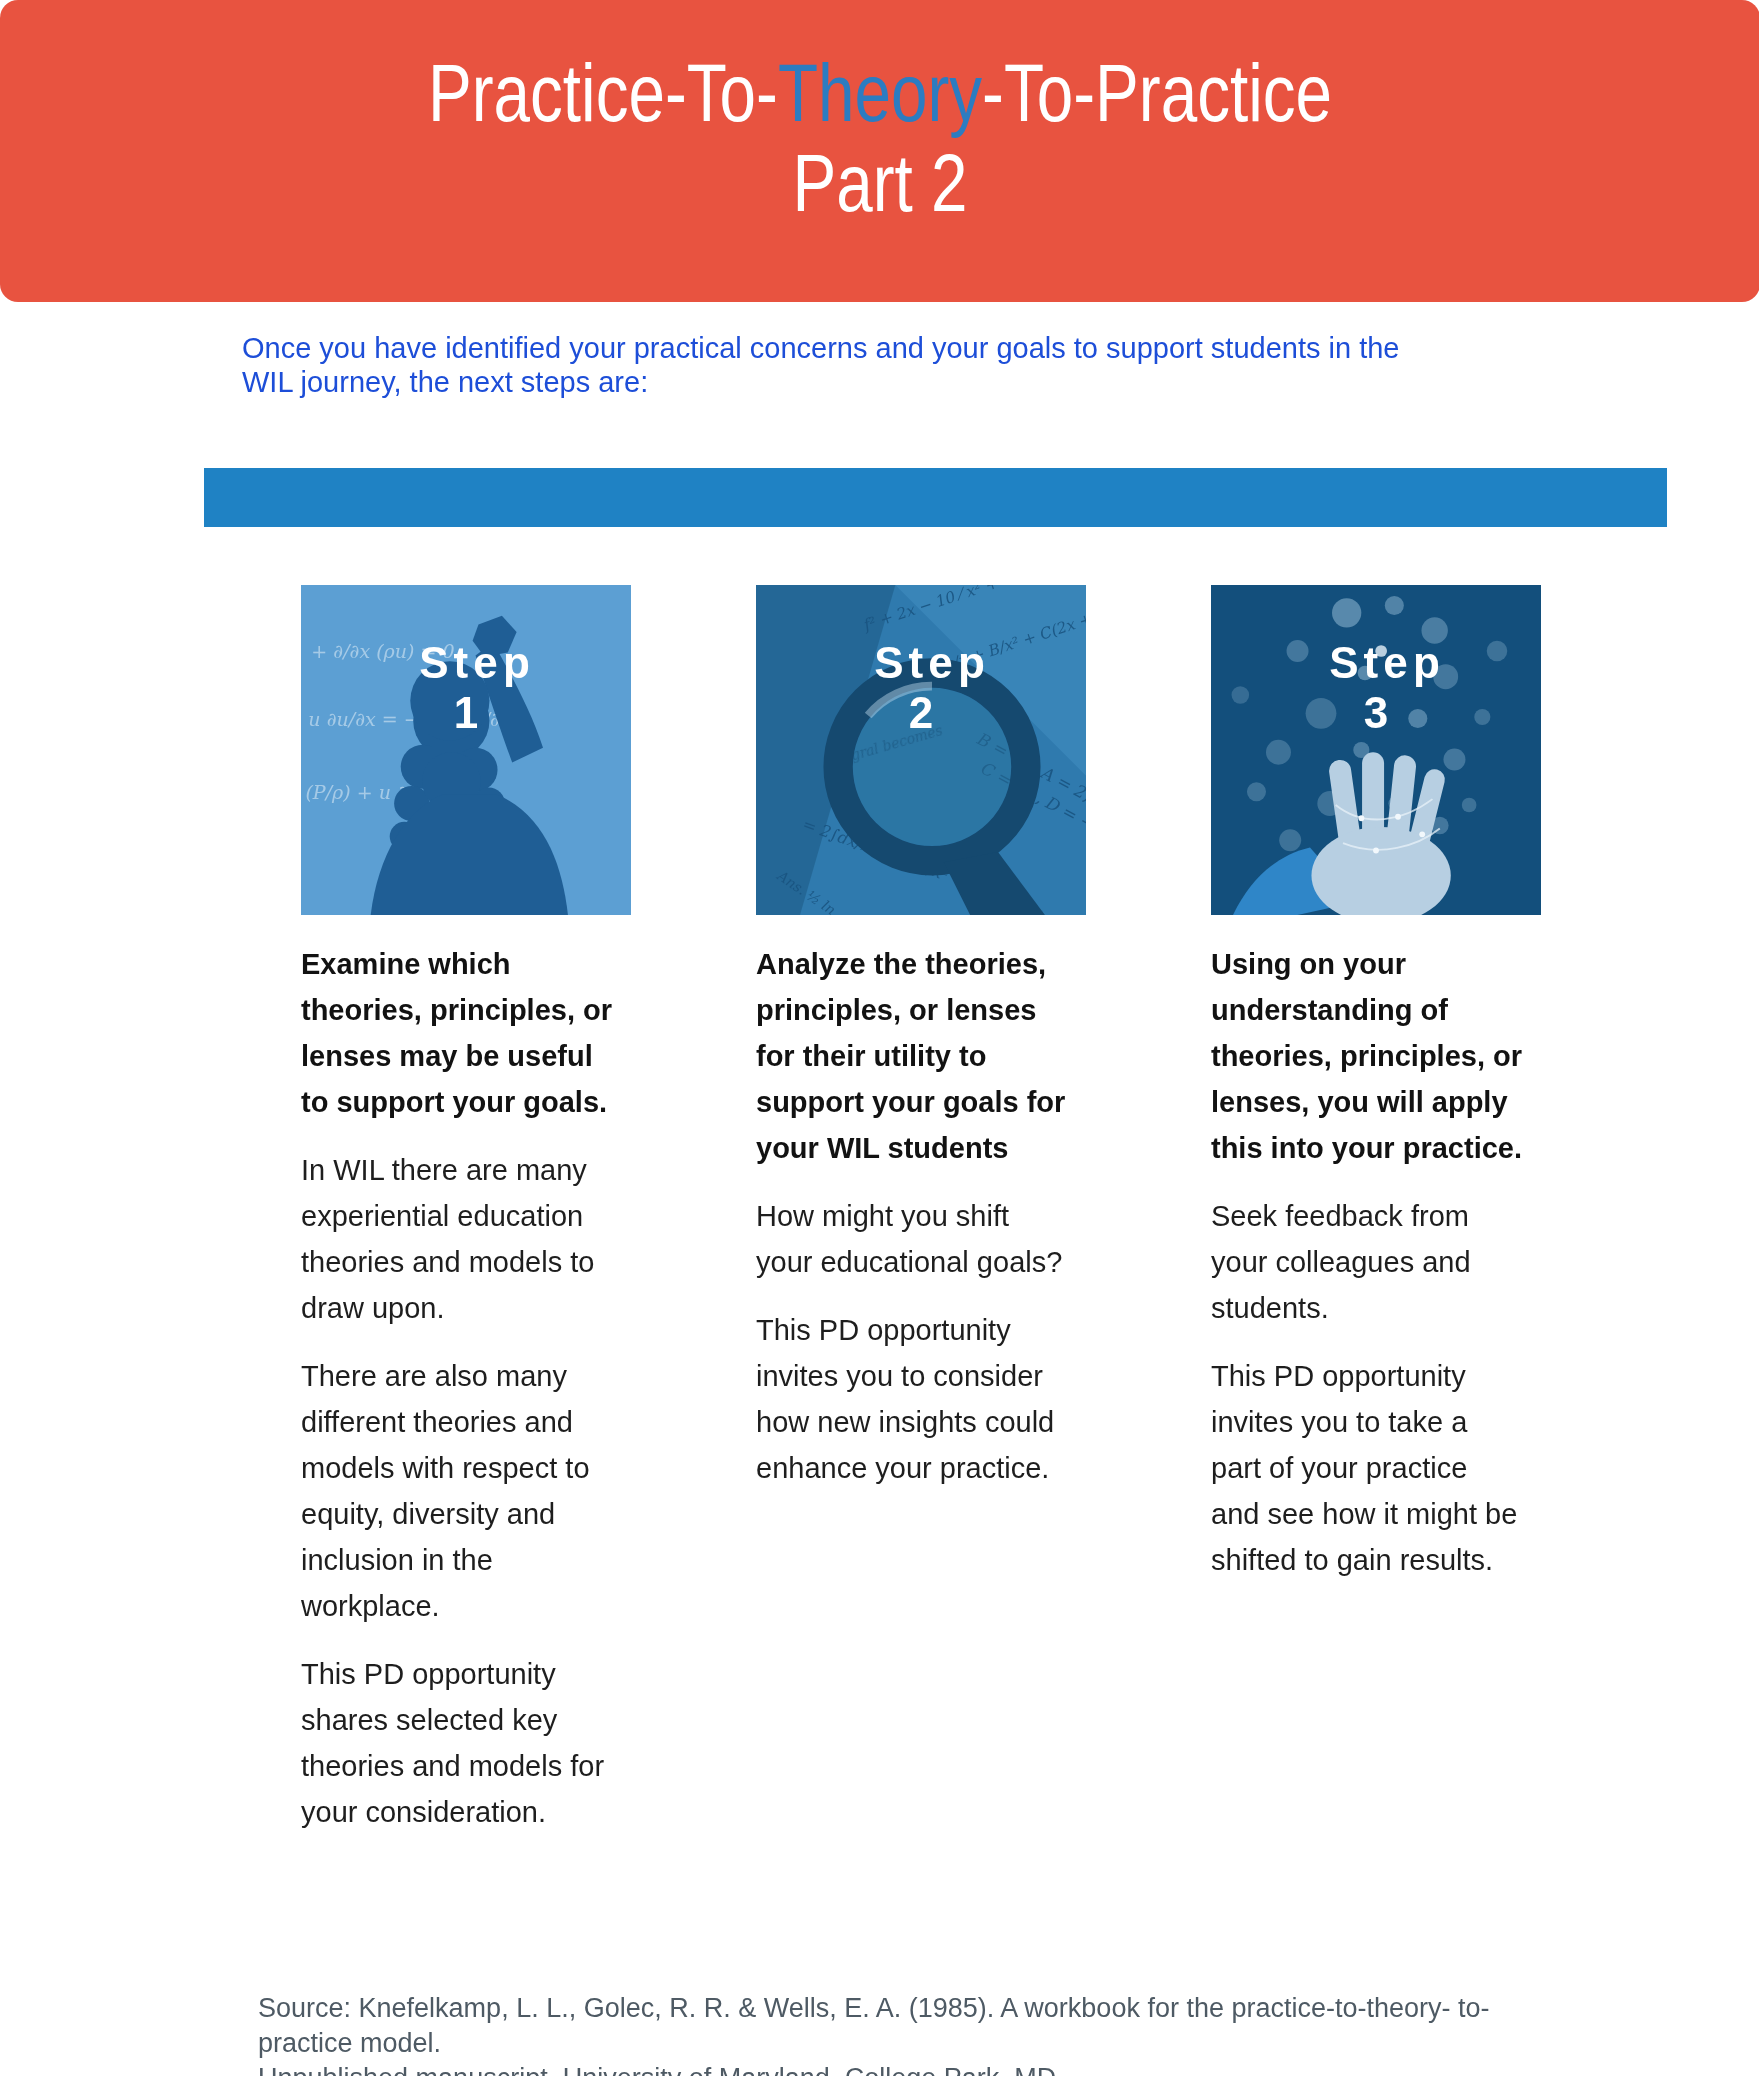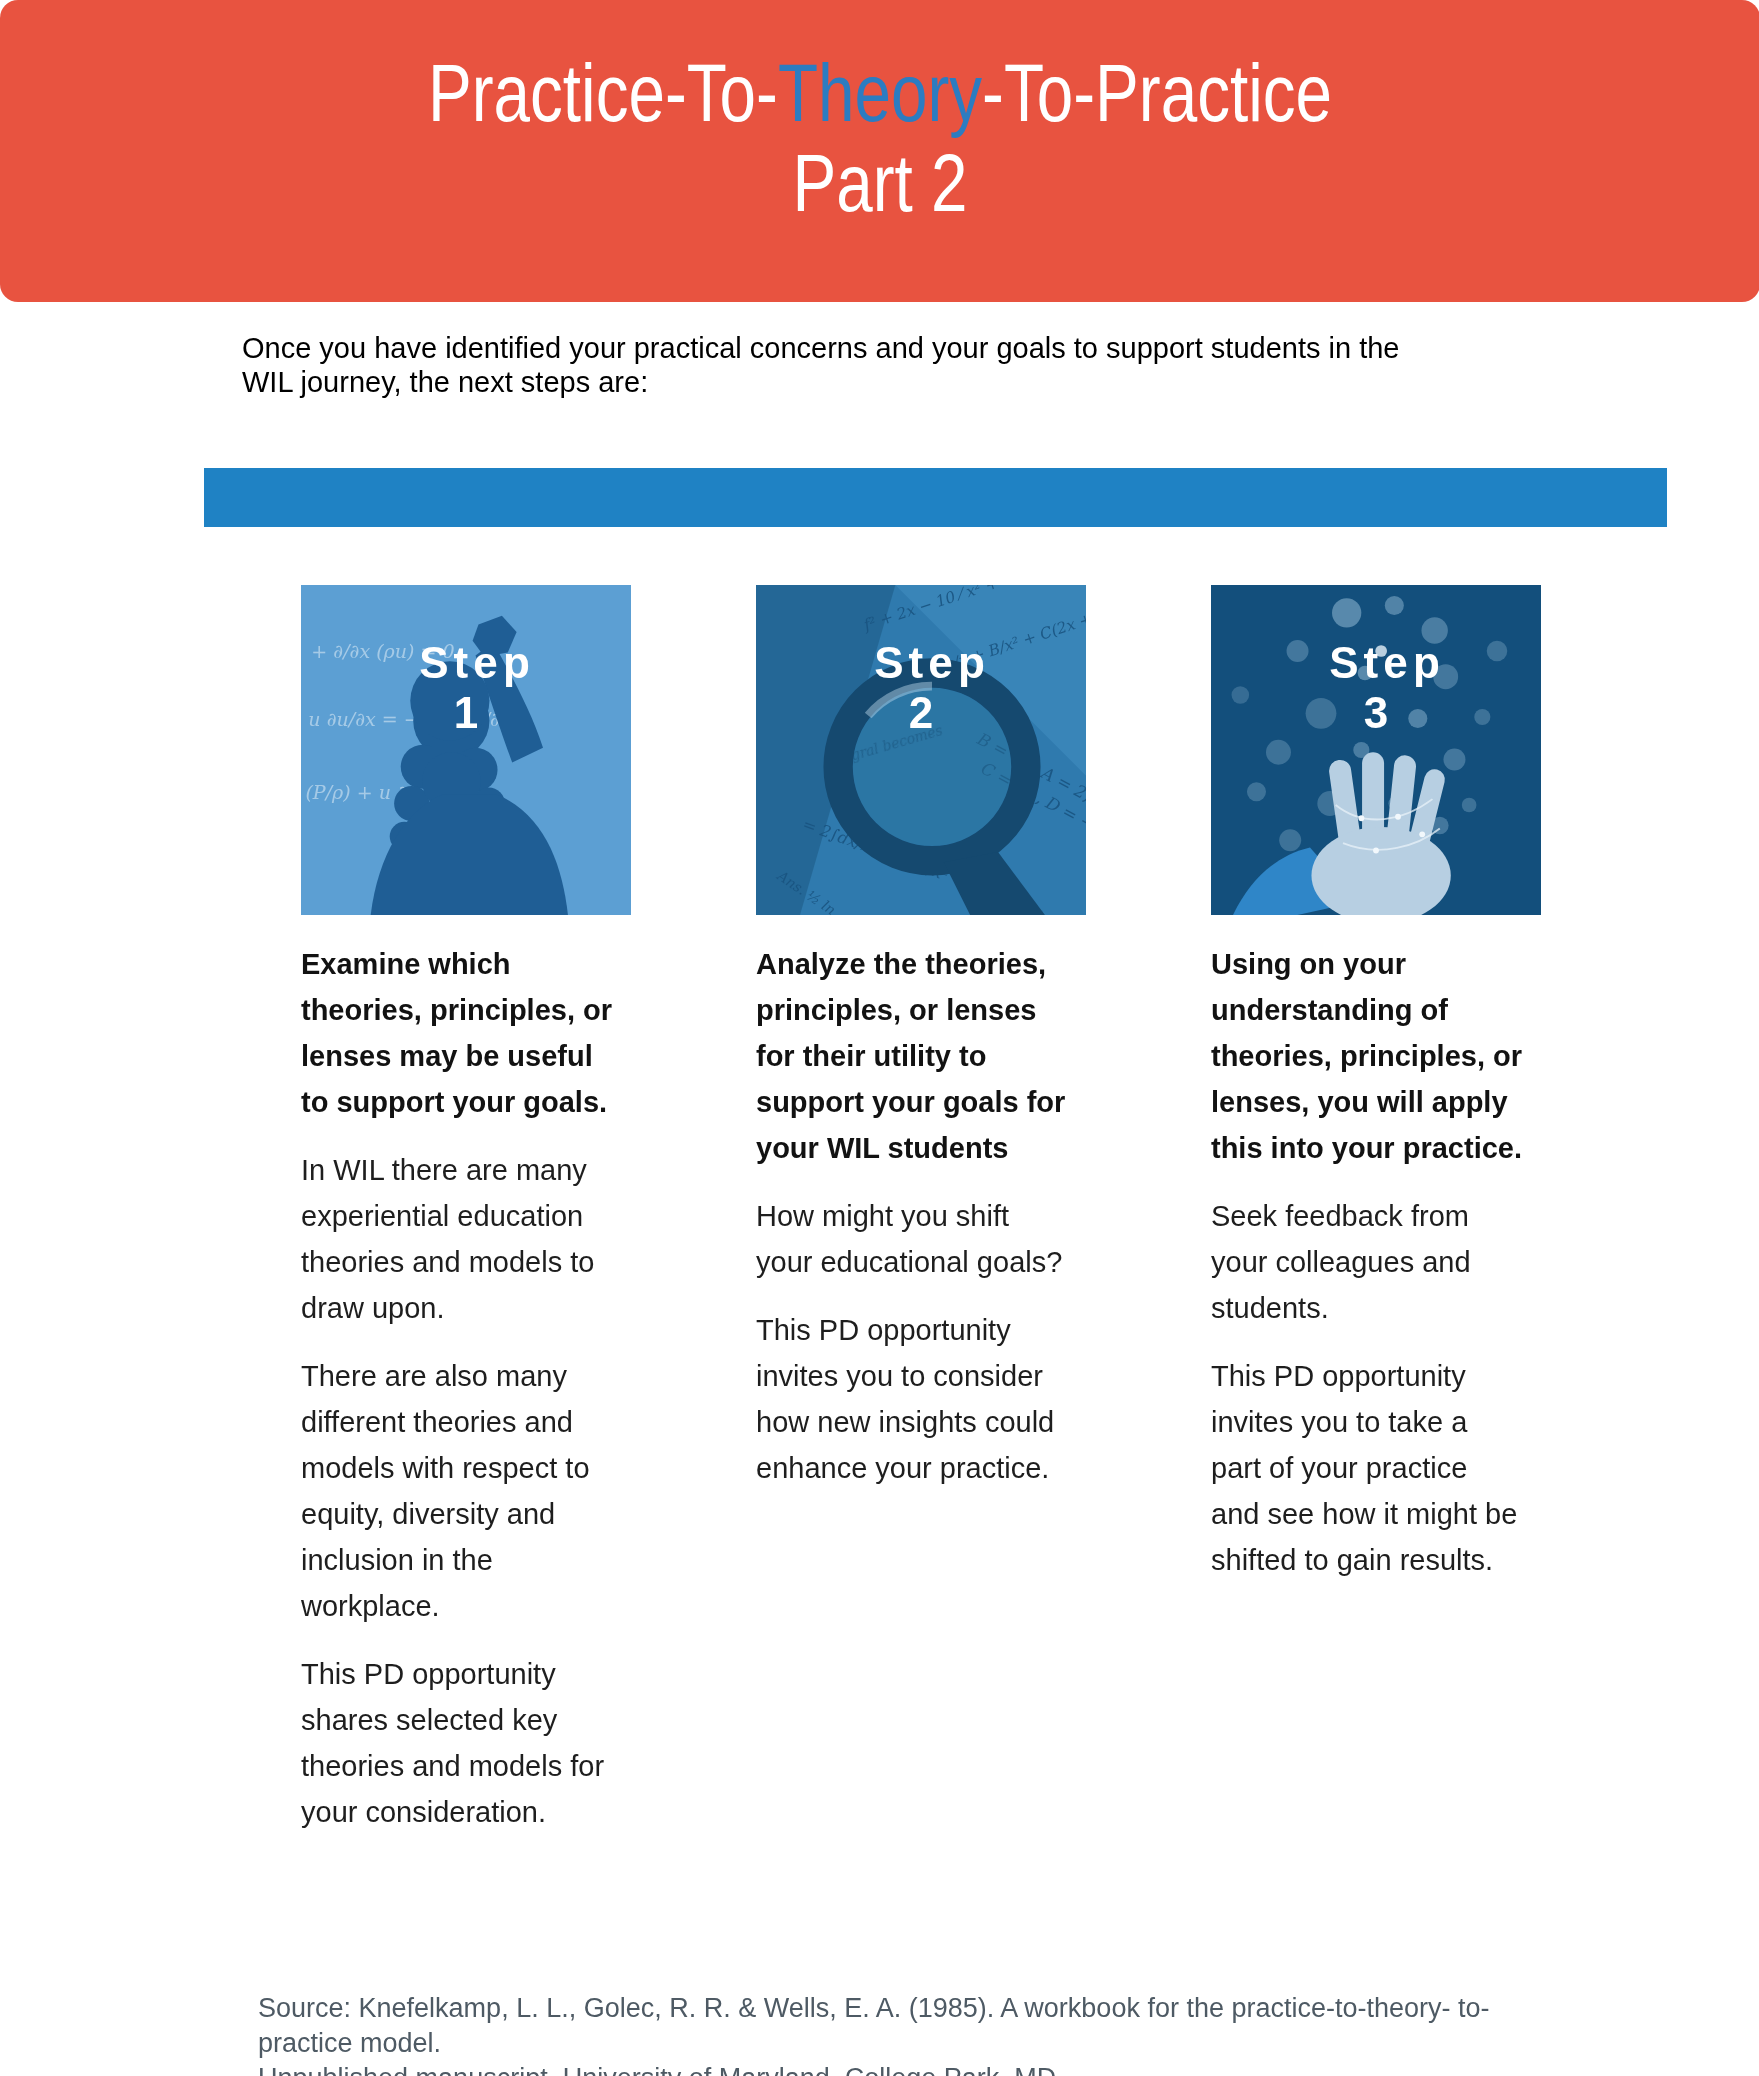--- a/index.html
+++ b/index.html
@@ -12,21 +12,21 @@
   .title-inner{
     padding-top:48px;text-align:center;color:#ffffff;
     font-size:82px;line-height:90px;font-weight:400;
     transform:scaleX(0.80);transform-origin:50% 0;
     white-space:nowrap;
   }
   .title-accent{color:var(--accent_blue,#2C7CC1);}
   
   .intro{
     position:absolute;left:242px;top:331px;width:1393px;
-    font-size:29px;line-height:34px;color:#000000;white-space:pre-line;
+    font-size:29px;line-height:34px;color:#1d4ed8;white-space:pre-line;
   }
   
   .blue-bar{position:absolute;left:204px;top:468px;width:1463px;height:59px;background:var(--bar_blue,#1F82C4);}
   
   .columns{position:absolute;left:301px;top:585px;width:1261px;display:flex;gap:104px;}
   .col{width:352px;}
   .step-image{position:relative;width:330px;height:330px;overflow:hidden;}
   .step-image svg{position:absolute;left:0;top:0;width:100%;height:100%;display:block;}
   .step-overlay{
     position:absolute;left:0;right:0;top:53px;text-align:center;color:#ffffff;

